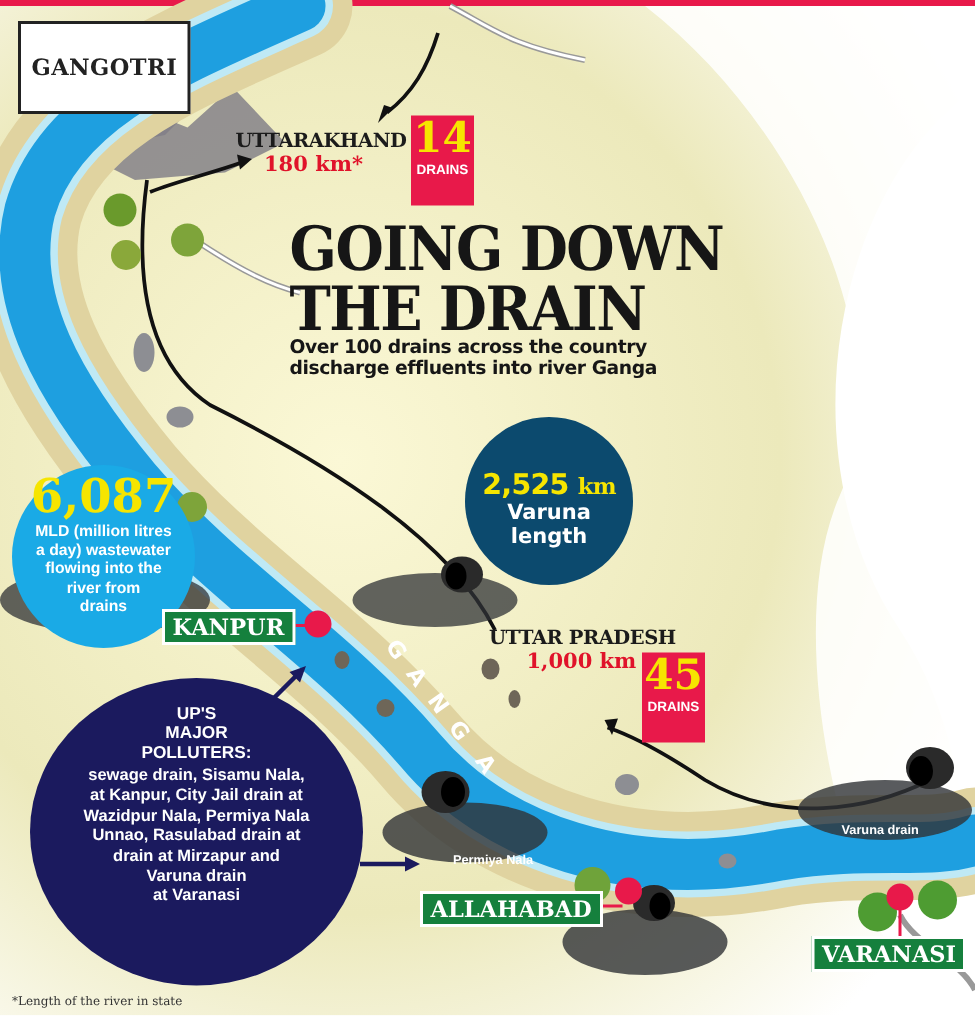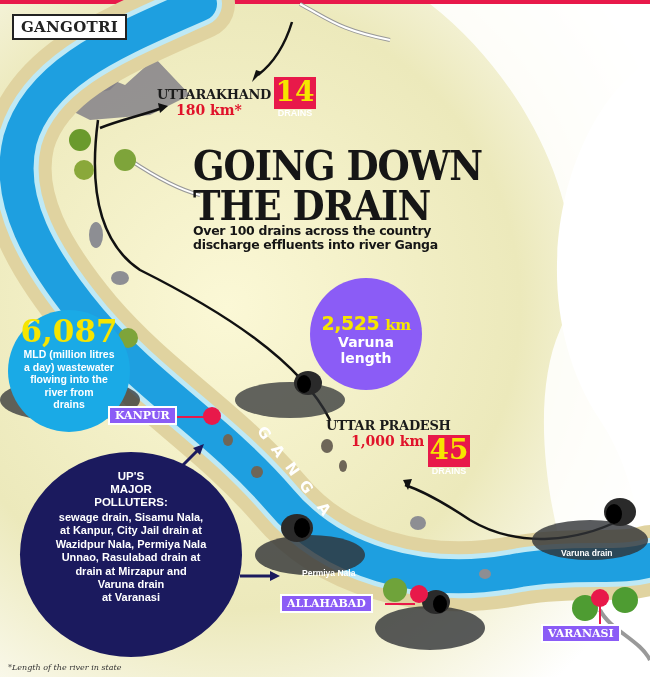--- a/index.html
+++ b/index.html
@@ -1,40 +1,40 @@
 <!DOCTYPE html>
 <html><head>
 <meta charset="utf-8">
 <style>
   html,body{margin:0;padding:0;}
   body{width:650px;height:677px;position:relative;overflow:hidden;background:#ffffff;font-family:"DejaVu Sans",sans-serif;}
   .topbar{position:absolute;left:0;top:0;width:650px;height:4px;background:#e8194a;}
   svg.map{position:absolute;left:0;top:0;}
   .abs{position:absolute;}
-  .gangotri{left:12px;top:14px;padding:2px 7px;background:#fff;border:2px solid #222;font-family:"DejaVu Serif",serif;font-weight:bold;font-size:15px;color:#222;letter-spacing:0.3px;}
+  .gangotri{left:12px;top:14px;padding:20px 7px;background:#fff;border:2px solid #222;font-family:"DejaVu Serif",serif;font-weight:bold;font-size:15px;color:#222;letter-spacing:0.3px;}
   .state-name{font-family:"DejaVu Serif",serif;font-weight:bold;font-size:13px;color:#1b1b1b;letter-spacing:-0.3px;}
   .state-km{font-family:"DejaVu Serif",serif;font-weight:bold;font-size:14px;color:#e0132a;}
-  .drains-box{background:#e8194a;color:#fff;text-align:center;width:42px;height:32px;}
+  .drains-box{background:#e8194a;color:#fff;text-align:center;width:42px;height:60px;}
   .drains-num{display:block;font-family:"DejaVu Serif",serif;font-weight:bold;font-size:28px;line-height:30px;color:#f6e500;}
   .drains-lbl{display:block;font-family:"Liberation Sans",sans-serif;font-weight:bold;font-size:9px;line-height:12px;}
   .headline{left:193px;top:146px;font-family:"DejaVu Serif",serif;font-weight:bold;font-size:37px;line-height:36px;color:#161616;letter-spacing:-1px;transform:scaleY(1.1);transform-origin:top left;}
   .subhead{left:193px;top:224px;font-family:"DejaVu Sans",sans-serif;font-size:12.5px;line-height:14px;color:#161616;font-weight:bold;letter-spacing:-0.3px;}
-  .total-circle{left:310px;top:278px;width:112px;height:112px;border-radius:50%;background:#8b5cf6;text-align:center;}
+  .total-circle{left:310px;top:278px;width:112px;height:112px;border-radius:50%;background:#0c4a6e;text-align:center;}
   .total-km{margin-top:34px;font-family:"DejaVu Sans",sans-serif;font-weight:bold;font-size:19px;color:#f6e500;letter-spacing:-0.5px;}
   .total-km small{font-family:"DejaVu Serif",serif;font-size:15px;}
   .total-lbl{font-family:"DejaVu Sans",sans-serif;font-weight:bold;font-size:14px;line-height:16px;color:#fff;}
   .mld-circle{left:8px;top:310px;width:122px;height:122px;border-radius:50%;background:#1aaae6;text-align:center;}
   .mld-num{margin-top:4px;font-family:"DejaVu Serif",serif;font-weight:bold;font-size:31px;line-height:34px;color:#f6e500;}
   .mld-lbl{font-family:"Liberation Sans",sans-serif;font-weight:bold;font-size:10.5px;line-height:12.5px;color:#fff;padding:0 6px;}
-  .city{background:#8b5cf6;color:#fff;font-family:"DejaVu Serif",serif;font-weight:bold;font-size:11px;padding:1px 5px;border:2px solid #fff;}
+  .city{background:#15803d;color:#fff;font-family:"DejaVu Serif",serif;font-weight:bold;font-size:15px;padding:1px 5px;border:2px solid #fff;}
   .pin{width:18px;height:18px;border-radius:50%;background:#e8194a;}
   .polluters{left:20px;top:452px;width:222px;height:205px;border-radius:50%;background:#1b1a5e;color:#fff;text-align:center;}
   .pol-title{margin-top:18px;font-family:"Liberation Sans",sans-serif;font-weight:bold;font-size:11.5px;line-height:13px;}
   .pol-body{font-family:"Liberation Sans",sans-serif;font-weight:bold;font-size:11px;line-height:13.4px;margin-top:2px;padding:0 6px;}
-  .footnote{left:8px;top:663px;font-family:"DejaVu Serif",serif;font-style:italic;font-size:8px;color:#333;}
+  .footnote{left:8px;top:663px;font-family:"DejaVu Serif",serif;font-size:8px;color:#333;}
   .drain-cap{font-family:"Liberation Sans",sans-serif;font-weight:bold;font-size:8.5px;color:#fff;}
   .ganga-letter{font-family:"DejaVu Sans",sans-serif;font-weight:bold;font-size:15px;color:#fff;}
 </style>
 </head>
 <body>
 
 <div class="topbar"></div>
 
 <svg class="map" width="650" height="677" viewBox="0 0 650 677">
   <defs>

